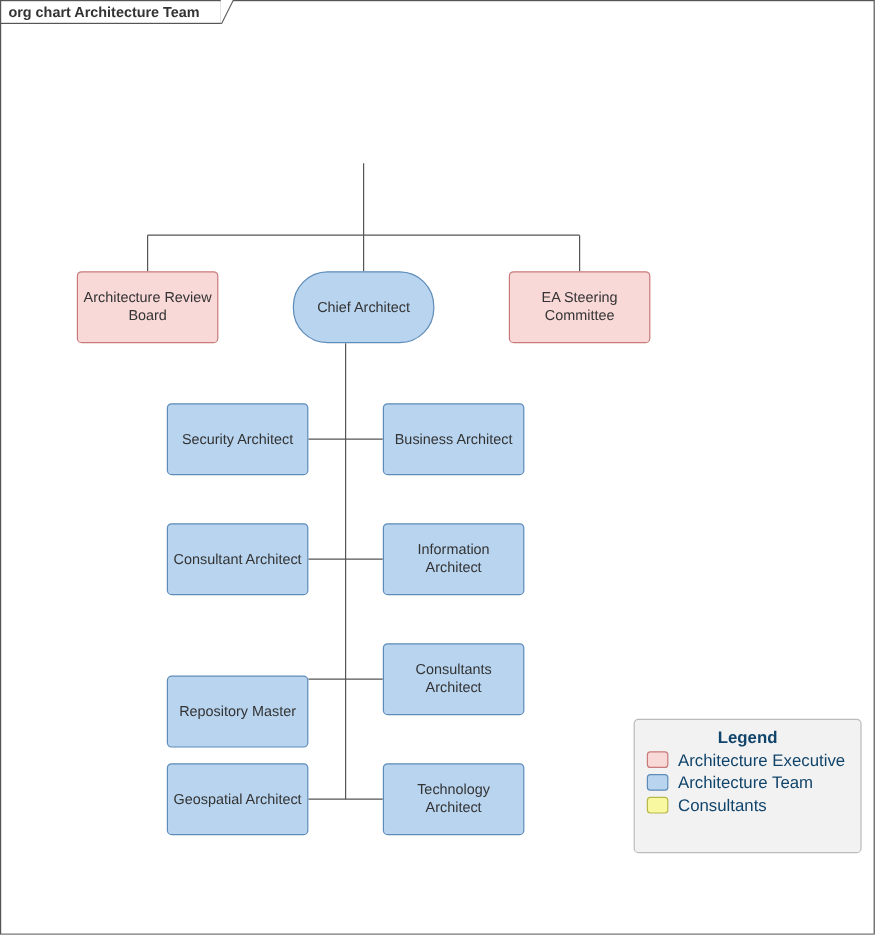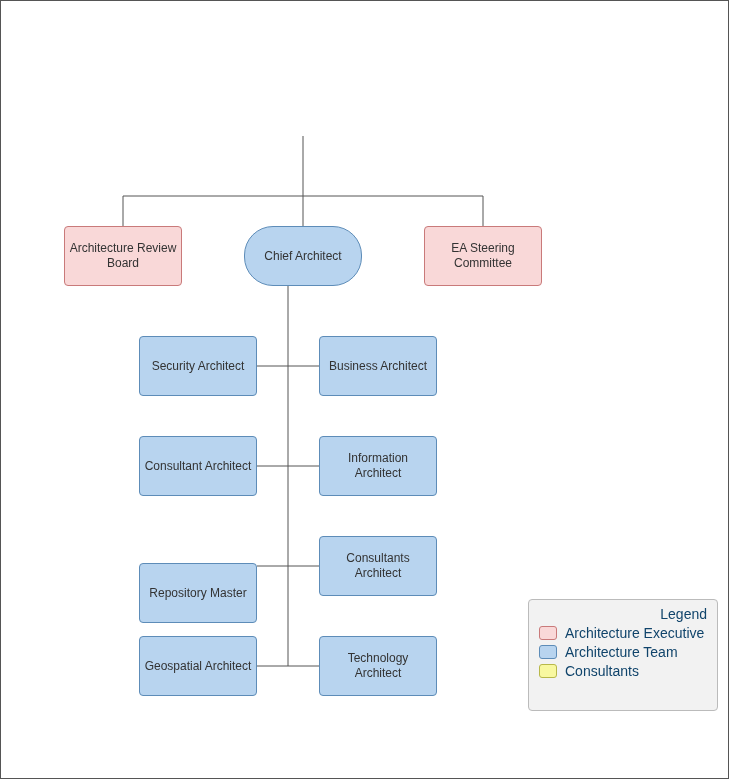--- a/index.html
+++ b/index.html
@@ -85,22 +85,22 @@
   }
   .legend {
     position: absolute;
     border: 1px solid #bbb;
     border-radius: 4px;
     background: #f2f2f2;
     padding: 6px 10px 8px 10px;
     box-sizing: border-box;
   }
   .legend-title {
-    font-weight: normal;
-    text-align: right;
+    font-weight: bold;
+    text-align: center;
     color: #10446b;
     font-size: 14px;
     margin-bottom: 0;
   }
   .legend-row {
     display: flex;
     align-items: center;
     gap: 8px;
     margin: 3px 0;
     color: #10446b;
@@ -115,20 +115,23 @@
     flex-shrink: 0;
   }
   .legend-swatch.pink { background: #f9d8d8; border-color: #c97a7a; }
   .legend-swatch.blue { background: #b8d4ef; border-color: #5d8cb8; }
   .legend-swatch.yellow { background: #f8f8a0; border-color: #b8b84a; }
 </style>
 </head>
 <body>
 
 <div class="frame">
+  <div class="frame-title-tab">
+    <div class="frame-title-tab-inner">org chart Architecture Team</div>
+  </div>
 
   <svg class="diagram" width="729" height="779">
     <g stroke="#555" stroke-width="1" fill="none">
 
       <line x1="302" y1="135" x2="302" y2="195"></line>
 
       <line x1="122" y1="195" x2="482" y2="195"></line>
 
       <line x1="122" y1="195" x2="122" y2="225"></line>
       <line x1="302" y1="195" x2="302" y2="225"></line>

